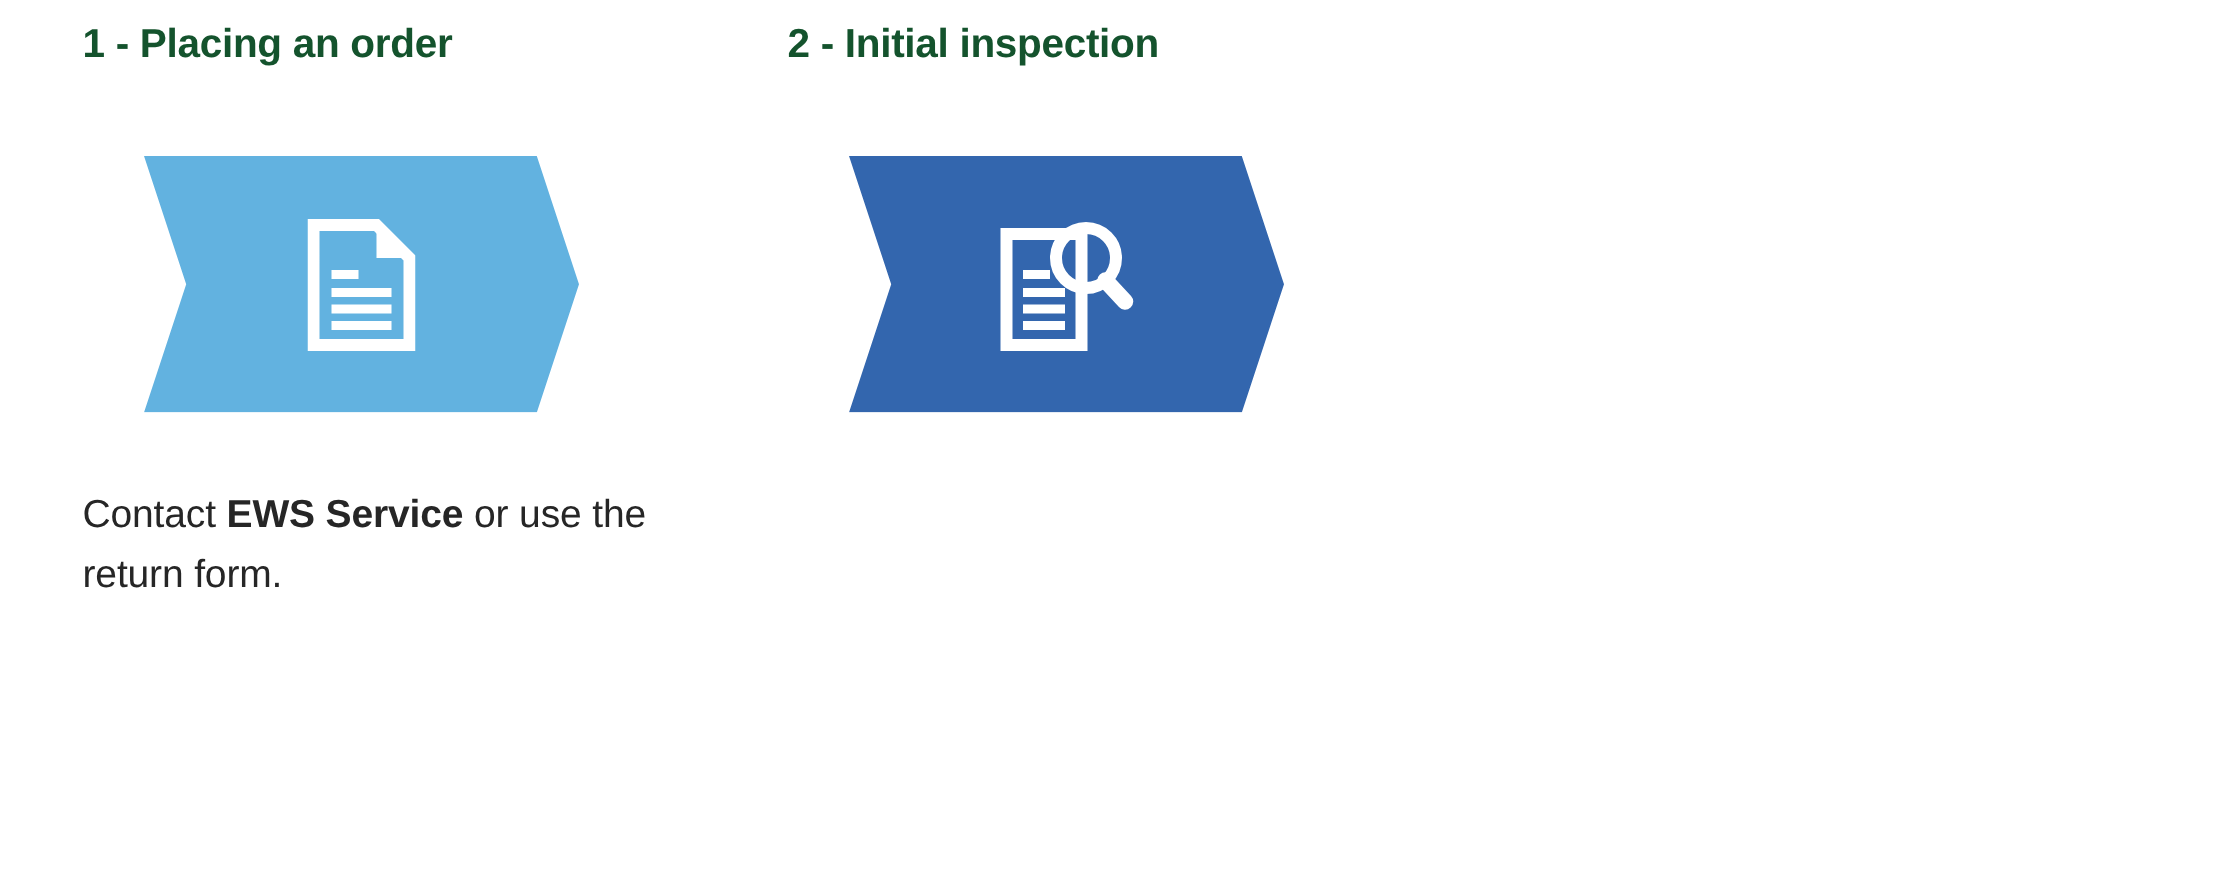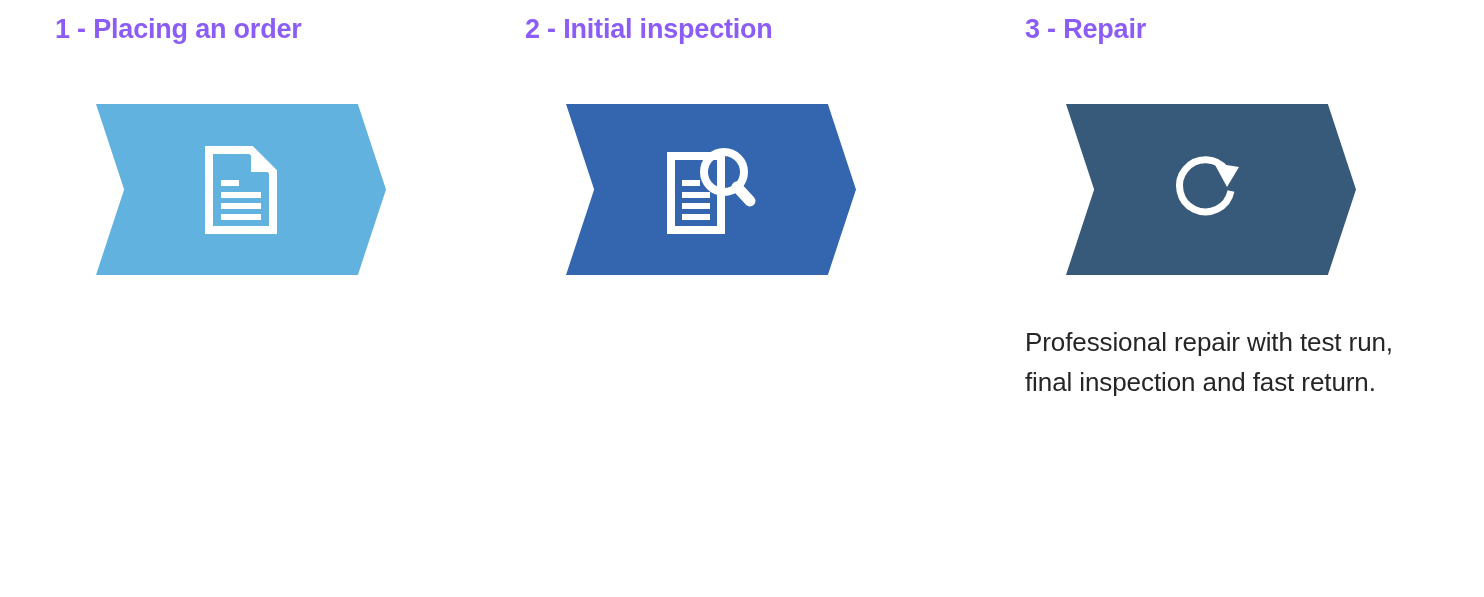--- a/index.html
+++ b/index.html
@@ -32,21 +32,21 @@
   .col-2 { left: 470px; }
   .col-3 { left: 970px; }
 
   .step-heading {
     position: absolute;
     top: 12px;
     left: 55px;
     font-size: 27px;
     font-weight: bold;
     letter-spacing: -0.2px;
-    color: #8b5cf6;
+    color: #14532d;
     white-space: nowrap;
     line-height: 34px;
   }
   .col-2 .step-heading { left: 55px; }
   .col-3 .step-heading { left: 55px; }
 
   .chevron-wrap {
     position: absolute;
     top: 104px;
     left: 96px;
@@ -104,20 +104,21 @@
           <path d="M4 4 H46 L68 26 V84 H4 Z" fill="none" stroke="#ffffff" stroke-width="8" stroke-linejoin="miter"></path>
           <path d="M46 4 V26 H68 Z" fill="#ffffff"></path>
           <rect x="16" y="34" width="18" height="6" fill="#ffffff"></rect>
           <rect x="16" y="46" width="40" height="6" fill="#ffffff"></rect>
           <rect x="16" y="57" width="40" height="6" fill="#ffffff"></rect>
           <rect x="16" y="68" width="40" height="6" fill="#ffffff"></rect>
         </svg>
       </div>
     </div>
 
+    <div class="body-text para-1"><span>Contact </span><b>EWS Service</b><span> or use the return form.</span></div>
 
   </div>
 
   <div class="column col-2">
 
     <div class="step-heading">2 - Initial inspection</div>
 
     <div class="chevron-wrap">
       <div class="chev-shape" id="chev-2" style="background: rgb(51, 102, 174);"></div>
       <div class="icon-layer">
@@ -129,31 +130,14 @@
           <rect x="17" y="59" width="28" height="6" fill="#ffffff"></rect>
           <rect x="17" y="70" width="28" height="6" fill="#ffffff"></rect>
           <circle cx="59" cy="28" r="20" fill="none" stroke="#ffffff" stroke-width="8"></circle>
           <line x1="72" y1="43" x2="85" y2="57" stroke="#ffffff" stroke-width="11" stroke-linecap="round"></line>
         </svg>
       </div>
     </div>
 
   </div>
 
-  <div class="column col-3">
-
-    <div class="step-heading">3 - Repair</div>
-
-    <div class="chevron-wrap">
-      <div class="chev-shape" id="chev-3" style="background: rgb(55, 89, 122);"></div>
-      <div class="icon-layer">
-
-        <svg width="80" height="80" viewBox="0 0 80 80">
-          <path d="M 55.5 20.5 A 26 26 0 1 0 60 41" fill="none" stroke="#ffffff" stroke-width="7" stroke-linecap="butt"></path>
-          <path d="M 43 13 L 68 17 L 56 37 Z" fill="#ffffff"></path>
-        </svg>
-      </div>
-    </div>
-
-    <div class="body-text para-1"><span>Professional repair with test run, final inspection and fast return.</span></div>
-  </div>
 
 </div>
 
 </body></html>

